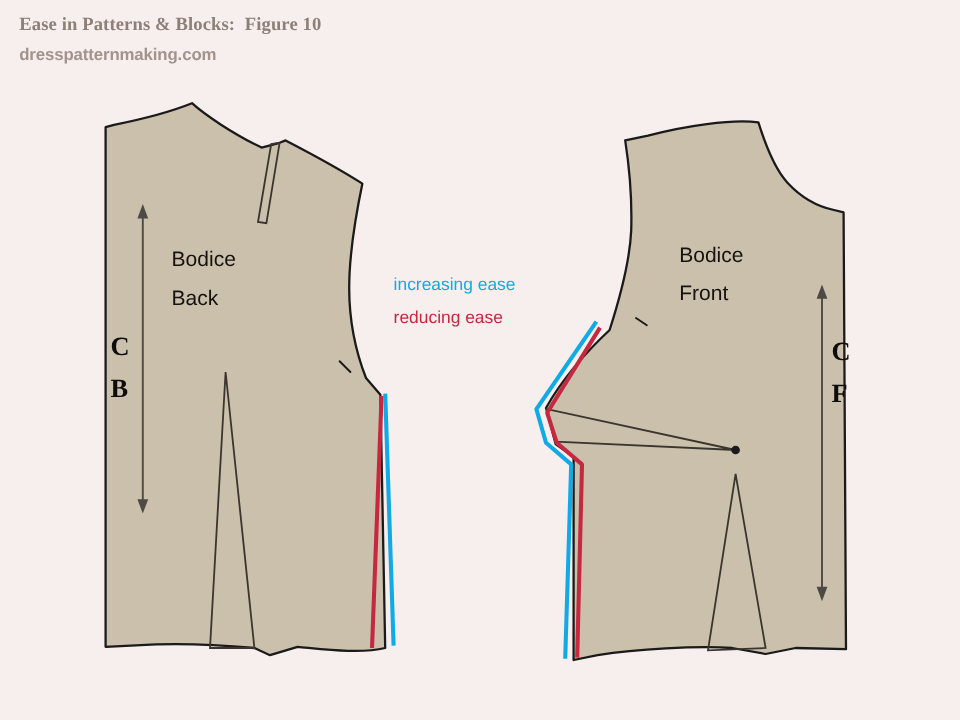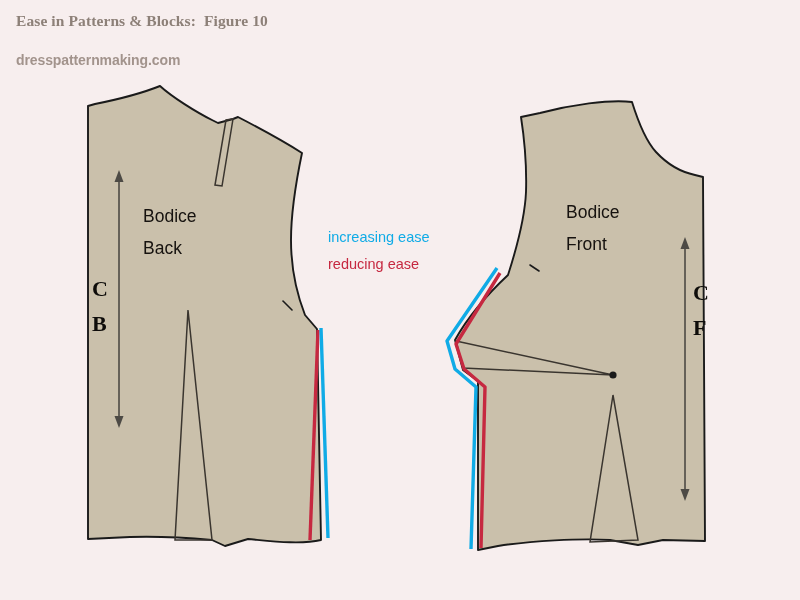--- a/index.html
+++ b/index.html
@@ -35,21 +35,21 @@
     color: #8d8078;
     letter-spacing: .1px;
     white-space: pre;
   }
   #site-line {
     font-family: "Liberation Sans", sans-serif;
     font-size: 14px;
     font-weight: 700;
     color: #a2938c;
     letter-spacing: -.1px;
-    margin-top: 18px;
+    margin-top: 3px;
   }
   
   #diagram {
     position: absolute;
     left: 0;
     top: 0;
     width: 800px;
     height: 600px;
   }
   .piece-fill {

